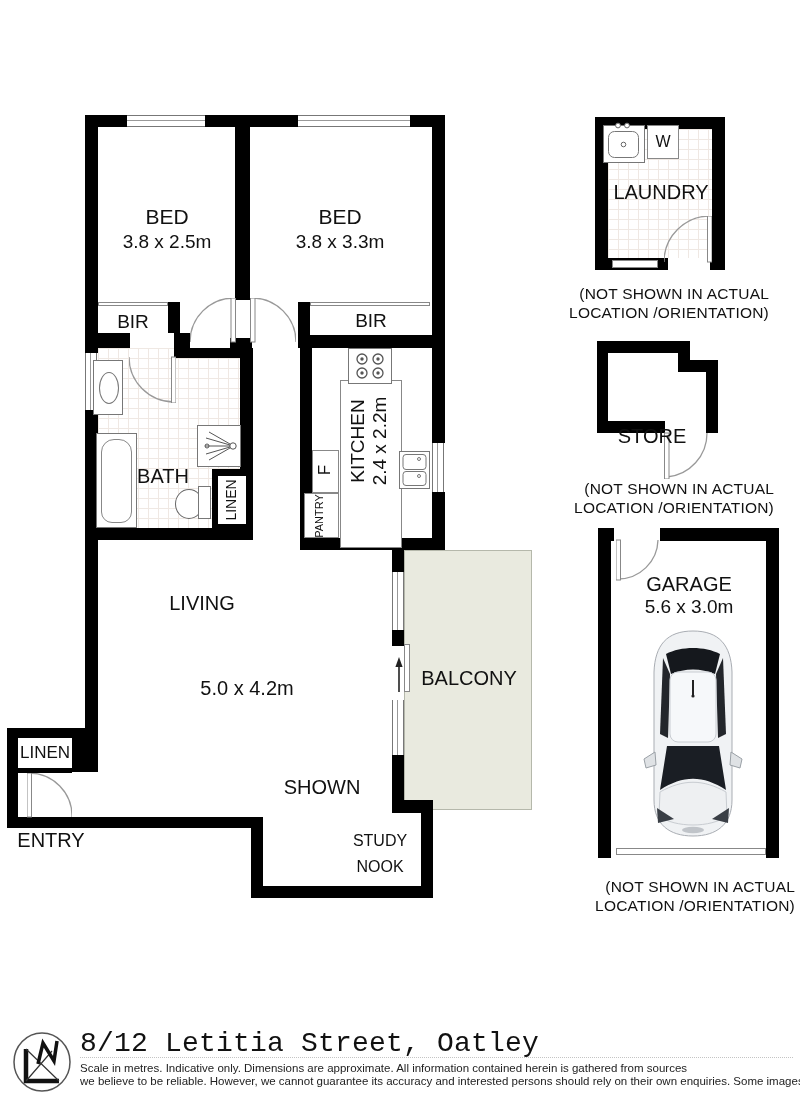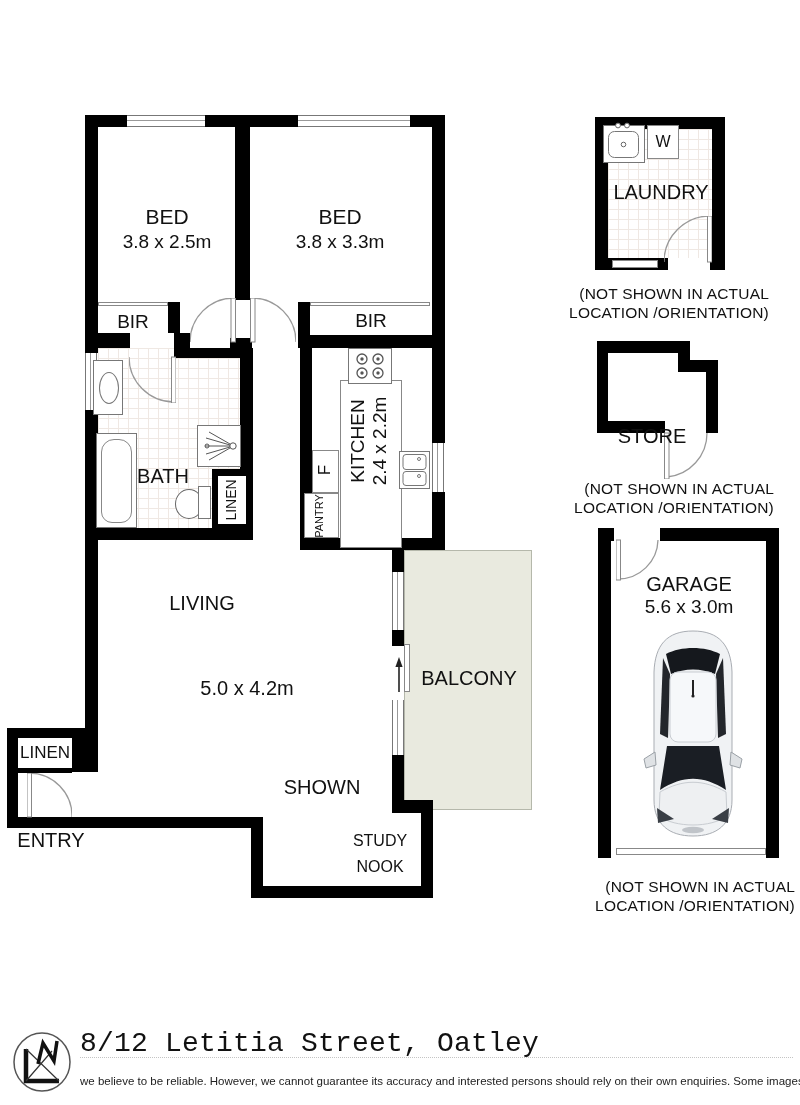--- a/index.html
+++ b/index.html
@@ -244,15 +244,16 @@
   <div class="note" style="left:689px;top:877px;width:212px;">(NOT SHOWN IN ACTUAL LOCATION /ORIENTATION)</div>
 
   <svg style="position:absolute;left:12px;top:1031px;" width="60" height="62" viewBox="0 0 60 62">
     <ellipse cx="30" cy="31" rx="28" ry="29" fill="#fff" stroke="#555" stroke-width="1.5"></ellipse>
     <path d="M14 18 L14 50 L47 50" fill="none" stroke="#111" stroke-width="4.5" stroke-linejoin="miter"></path>
     <path d="M14 18 L47 50 M14 50 L40 20" fill="none" stroke="#333" stroke-width="1.2"></path>
     <path d="M26 33 L31 12 L42 30 L45 10" fill="none" stroke="#111" stroke-width="3.5"></path>
   </svg>
   <div class="footer-title" style="left:80px;top:1028px;">8/12 Letitia Street, Oatley</div>
   <div class="sep" style="left:80px;top:1057px;width:713px;"></div>
+  <div class="footer-disc" style="left:80px;top:1062px;">Scale in metres. Indicative only. Dimensions are approximate. All information contained herein is gathered from sources</div>
   <div class="footer-disc" style="left:80px;top:1075px;">we believe to be reliable. However, we cannot guarantee its accuracy and interested persons should rely on their own enquiries. Some images may contain digital furniture.</div>
 
 </div>
 
 </body></html>

